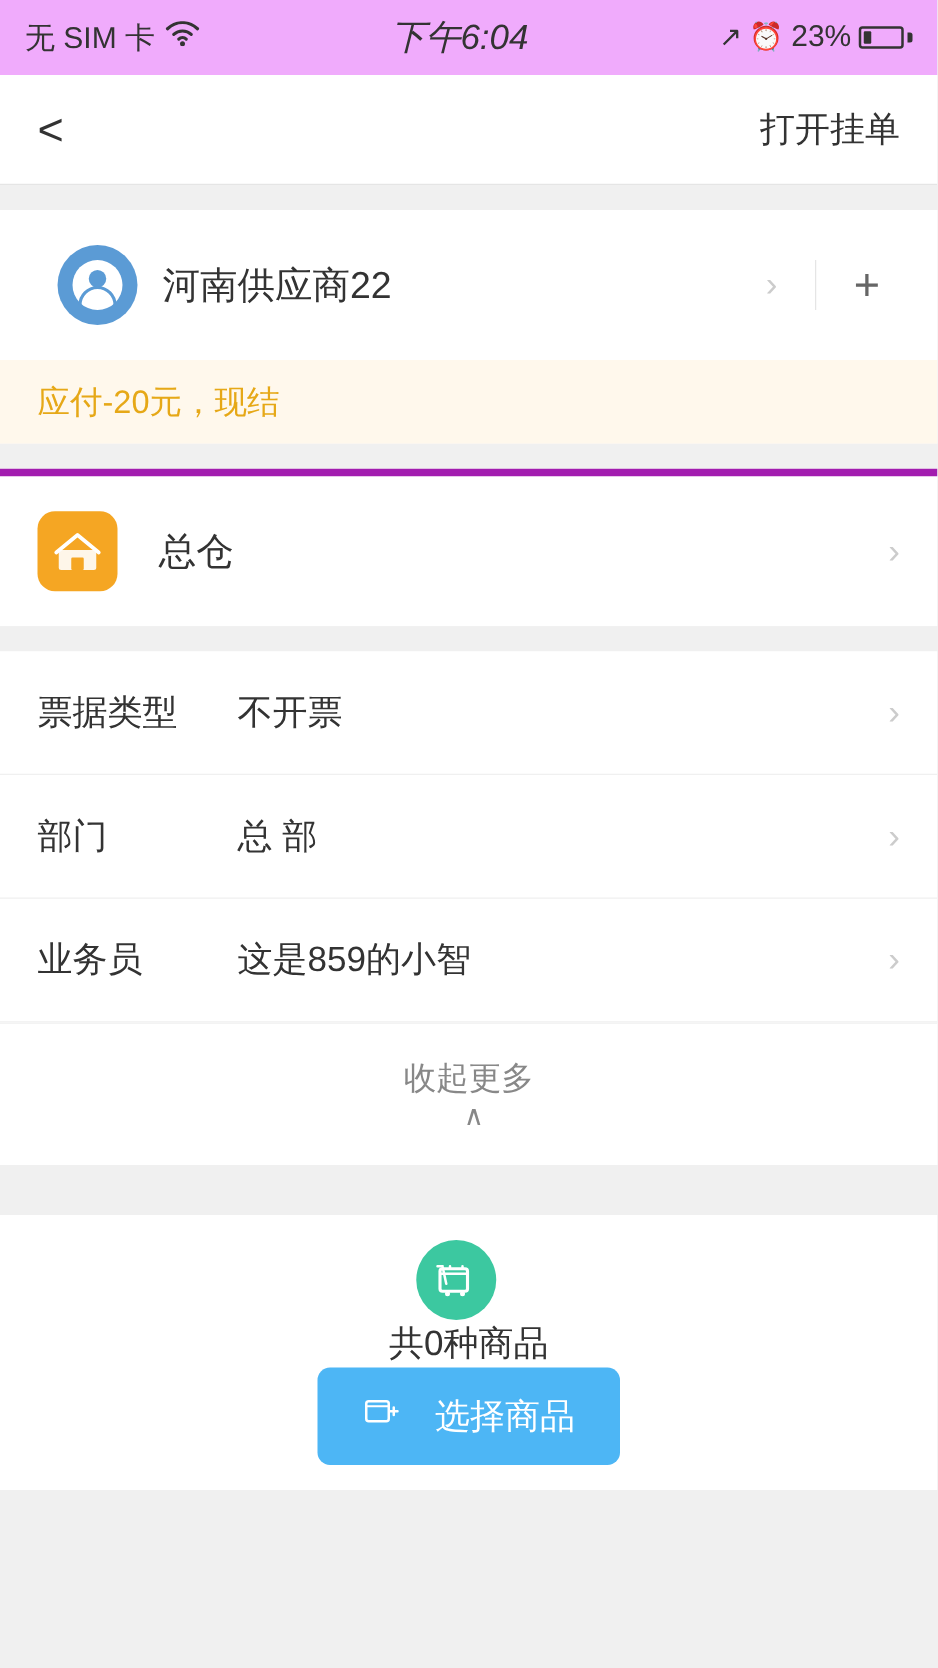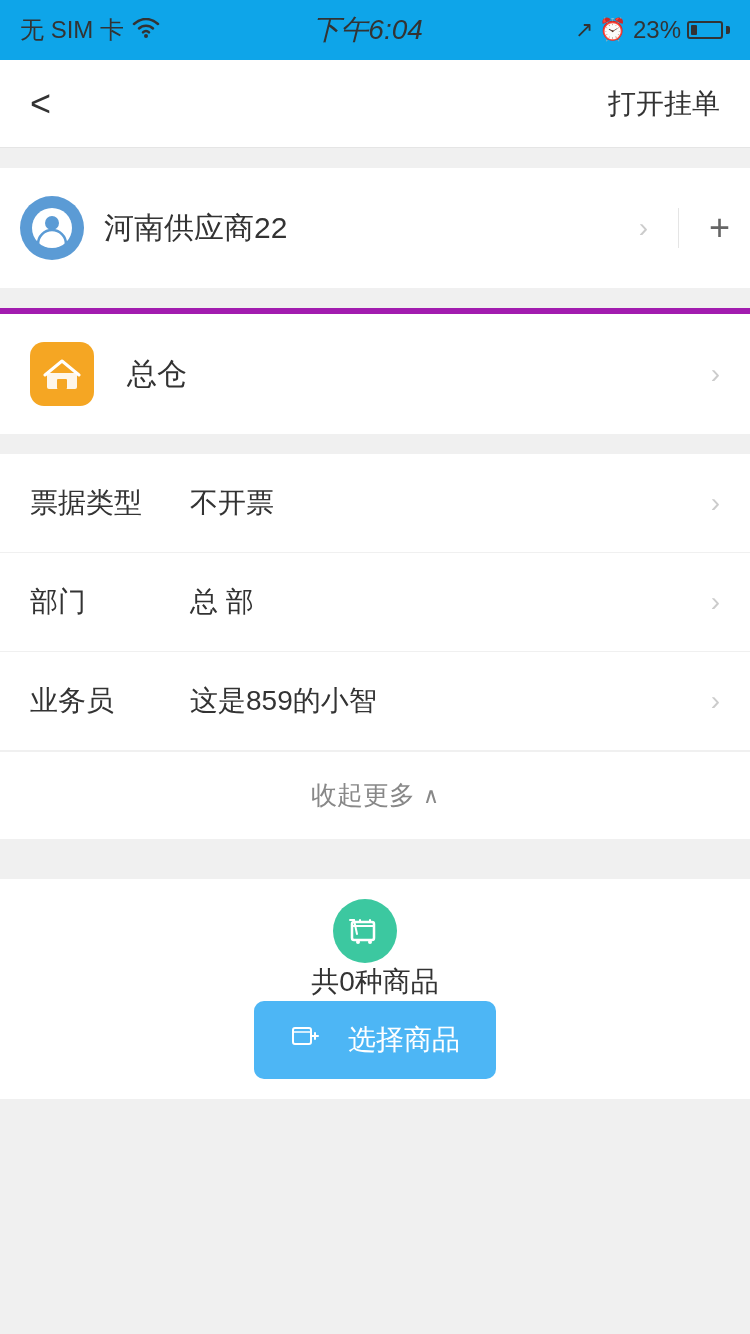--- a/index.html
+++ b/index.html
@@ -10,21 +10,21 @@
       font-family: -apple-system, "PingFang SC", "Helvetica Neue", Arial, sans-serif;
       background: #f0f0f0;
       font-size: 28px;
       color: #333;
     }
 
     
     .status-bar {
       width: 750px;
       height: 60px;
-      background: #0ea5e9;
+      background: #f0abfc;
       display: flex;
       align-items: center;
       justify-content: space-between;
       padding: 0 20px;
       font-size: 24px;
       color: #333;
     }
     .status-left { display: flex; align-items: center; gap: 8px; }
     .status-center { font-size: 28px; font-weight: 500; font-style: italic; }
     .status-right { display: flex; align-items: center; gap: 6px; font-size: 24px; }
@@ -68,21 +68,21 @@
 
     
     .card {
       background: #fff;
     }
 
     
     .supplier-row {
       display: flex;
       align-items: center;
-      padding: 28px 20px;
+      padding: 28px 46px;
       background: #fff;
     }
     .supplier-avatar {
       width: 64px;
       height: 64px;
       border-radius: 50%;
       background: #5b9bd5;
       display: flex;
       align-items: center;
       justify-content: center;
@@ -196,20 +196,21 @@
 
     
     .collapse-bar {
       background: #fff;
       display: flex;
       align-items: center;
       justify-content: center;
       padding: 26px 0;
       border-top: 1px solid #f0f0f0;
       cursor: pointer;
+      flex-direction: column;
     }
     .collapse-text {
       font-size: 26px;
       color: #888;
     }
     .collapse-icon {
       font-size: 22px;
       color: #888;
       margin-left: 8px;
     }
@@ -331,20 +332,23 @@
           <circle cx="18" cy="13" r="7" fill="#5b9bd5"></circle>
           <path d="M4 34c0-7.7 6.3-14 14-14s14 6.3 14 14" stroke="#5b9bd5" stroke-width="2.5" fill="none"></path>
         </svg>
       </div>
     </div>
     <span class="supplier-name">河南供应商22</span>
     <span class="supplier-chevron">›</span>
     <div class="vertical-divider"></div>
     <span class="supplier-add">+</span>
   </div>
+  <div class="notice-bar">
+    <span>应付-20元，现结</span>
+  </div>
 </div>
 
 <div class="section-gap"></div>
 
 <div class="card">
   <div class="row-item">
     <div class="row-icon-wrap">
       <svg width="38" height="38" viewBox="0 0 38 38" fill="none">
         <rect x="4" y="18" width="30" height="16" rx="2" fill="#fff" opacity="0.9"></rect>
         <path d="M2 20L19 6l17 14" stroke="#fff" stroke-width="3" fill="none" stroke-linecap="round" stroke-linejoin="round"></path>

